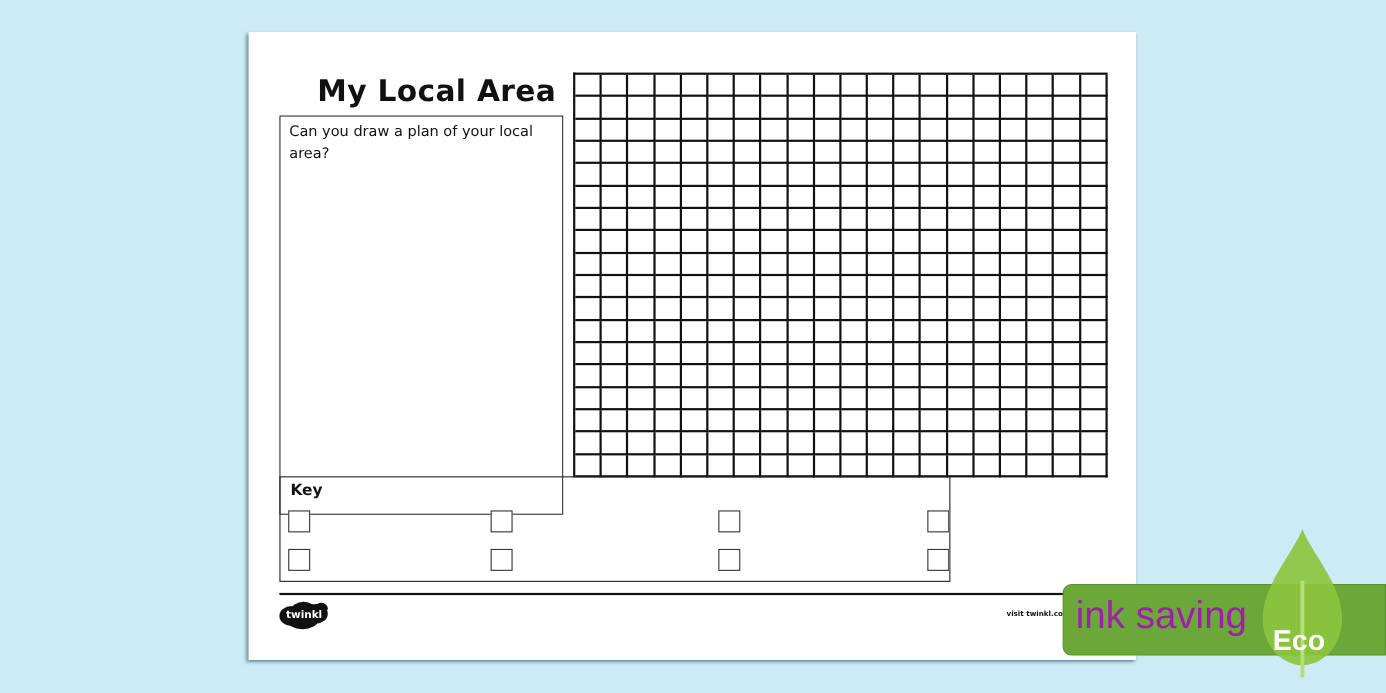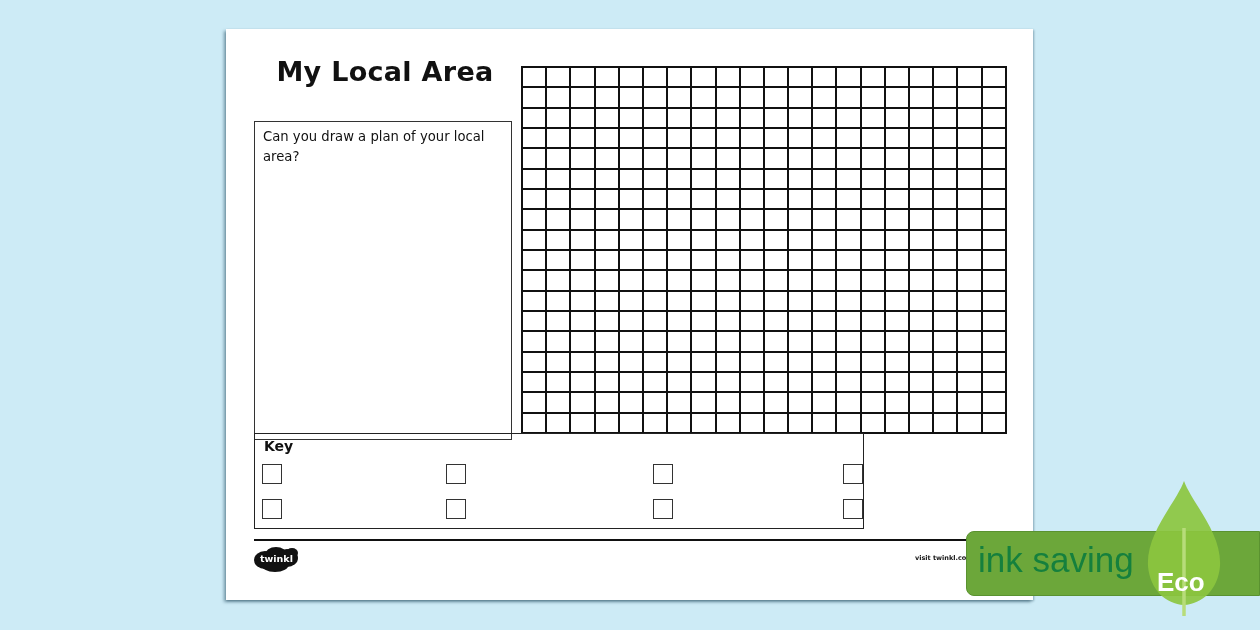--- a/index.html
+++ b/index.html
@@ -9,27 +9,27 @@
     font-family: "DejaVu Sans", sans-serif;
   }
   .page {
     position: absolute; left: 226px; top: 29px; width: 807px; height: 571px;
     background: #ffffff;
     box-shadow: -2px 2px 3px rgba(40,80,100,0.55), 1px 1px 2px rgba(40,80,100,0.4);
   }
   .title {
     position: absolute; left: 254px; top: 56px; width: 262px; text-align: center;
     font-family: "DejaVu Sans", sans-serif; font-weight: bold; font-size: 27px;
-    color: #111; letter-spacing: 0.3px; margin: 0;
+    color: #111; letter-spacing: 0.3px; margin: 12px;
   }
   .instructions {
-    position: absolute; left: 254px; top: 105px; width: 258px; height: 319px;
+    position: absolute; left: 254px; top: 105px; width: 258px; height: 363px;
     border: 1.5px solid #333; box-sizing: border-box;
     padding: 5px 6px 0 8px;
-    font-family: "DejaVu Sans", sans-serif; font-size: 13.2px; line-height: 20px; color: #111; margin-top: 16px;
+    font-family: "DejaVu Sans", sans-serif; font-size: 13.2px; line-height: 20px; color: #111;
   }
   .instructions p { margin: 0 0 8px 0; }
   .grid {
     position: absolute; left: 521px; top: 66px;
     display: grid;
     grid-template-columns: repeat(20, 24.2px);
     grid-template-rows: repeat(18, 20.33px);
     border-top: 2px solid #111; border-left: 2px solid #111;
     box-sizing: content-box;
   }
@@ -58,21 +58,21 @@
     position: absolute; left: 915px; top: 554px;
     font-family: "DejaVu Sans", sans-serif; font-weight: bold; font-size: 6.5px; color: #111;
   }
   .eco-banner {
     position: absolute; left: 966px; top: 531px; width: 294px; height: 65px;
     background: #6ca73a; border-radius: 8px 0 0 8px;
     border: 1px solid #5a9230; box-sizing: border-box;
   }
   .eco-text {
     position: absolute; left: 978px; top: 540px;
-    font-family: "Liberation Sans", sans-serif; font-size: 35px; color: #15803d;
+    font-family: "Liberation Sans", sans-serif; font-size: 35px; color: #a21caf;
     letter-spacing: 0px;
   }
   .leaf { position: absolute; left: 1140px; top: 478px; width: 90px; height: 140px; }
   .eco-word {
     position: absolute; left: 1157px; top: 567px;
     font-family: "Liberation Sans", sans-serif; font-weight: bold; font-size: 26px; color: #ffffff;
   }
 </style>
 </head>
 <body>

